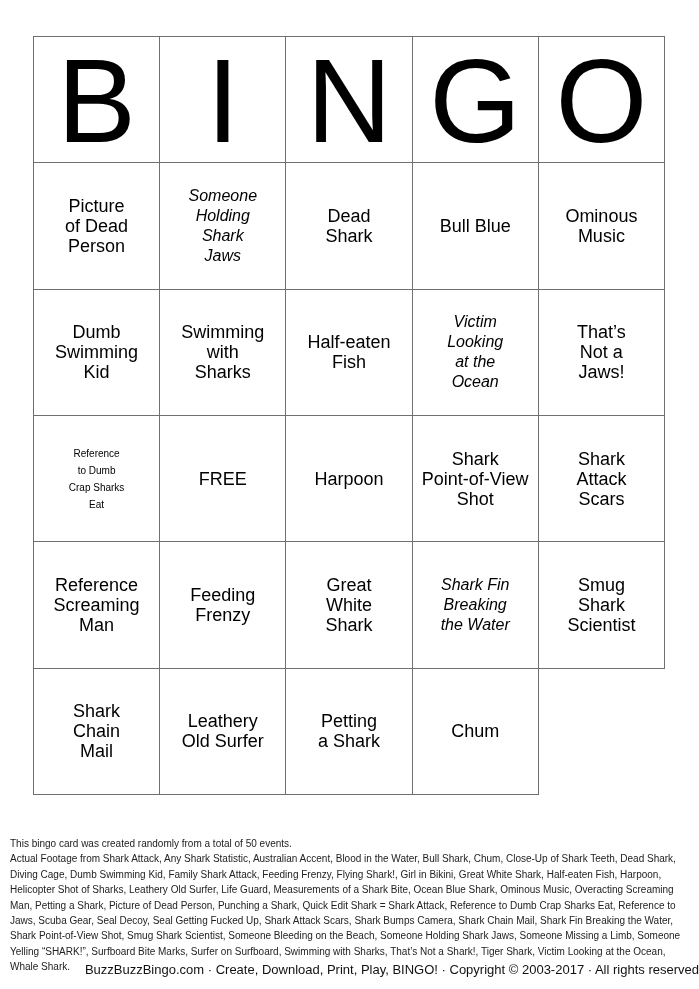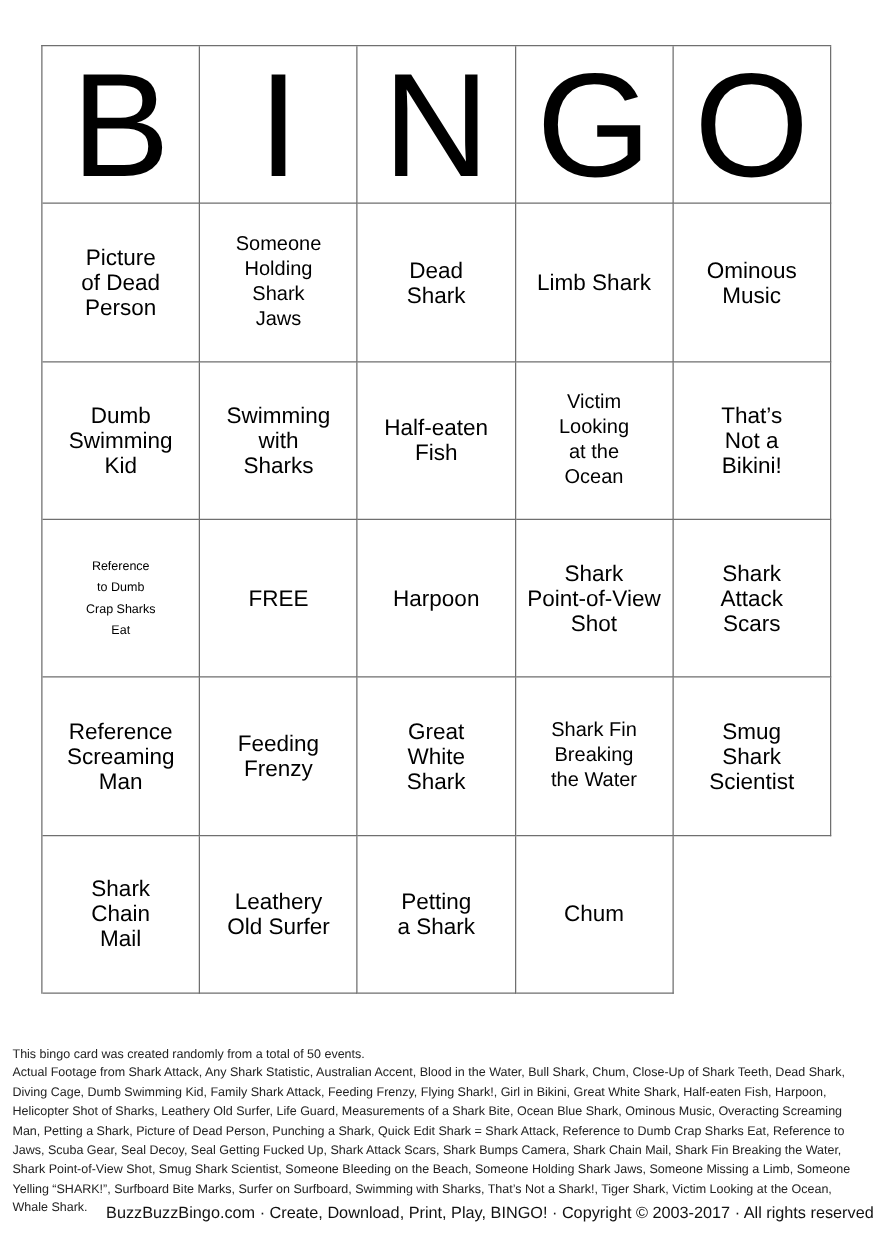--- a/index.html
+++ b/index.html
@@ -18,21 +18,21 @@
       box-sizing: border-box;
     }
     .cell {
       border-right: 1px solid #6f6f6f;
       border-bottom: 1px solid #6f6f6f;
       display: flex; align-items: center; justify-content: center;
       text-align: center; box-sizing: border-box; padding: 0 6px;
     }
     .hdr { font-size: 118px; line-height: 1; padding-top: 2px; }
     .txt { font-size: 18px; line-height: 20px; white-space: pre-line; }
-    .txt.s16 { font-size: 16px; line-height: 20px; }
+    .txt.s16 { font-size: 16px; line-height: 20px; font-style: italic; }
     .txt.s14 { font-size: 10px; line-height: 17px; }
     .desc {
       position: absolute; left: 10px; top: 836px; width: 680px;
       font-size: 10px; line-height: 15.4px; color: #222;
     }
     .desc p { margin: 0; }
     .footer {
       position: absolute; left: 0; top: 962px; width: 699px;
       text-align: right; font-size: 13px; color: #111;
     }
@@ -49,40 +49,40 @@
 
   <div class="cell txt">Picture
 of Dead
 Person</div>
   <div class="cell txt s16">Someone
 Holding
 Shark
 Jaws</div>
   <div class="cell txt">Dead
 Shark</div>
-  <div class="cell txt">Limb Shark</div>
+  <div class="cell txt">Bull Blue</div>
   <div class="cell txt">Ominous
 Music</div>
 
   <div class="cell txt">Dumb
 Swimming
 Kid</div>
   <div class="cell txt">Swimming
 with
 Sharks</div>
   <div class="cell txt">Half-eaten
 Fish</div>
   <div class="cell txt s16">Victim
 Looking
 at the
 Ocean</div>
 
   <div class="cell txt">That’s
 Not a
-Bikini!</div>
+Jaws!</div>
   <div class="cell txt s14">Reference
 to Dumb
 Crap Sharks
 Eat</div>
   <div class="cell txt">FREE</div>
   <div class="cell txt">Harpoon</div>
   <div class="cell txt">Shark
 Point-of-View
 Shot</div>
 

